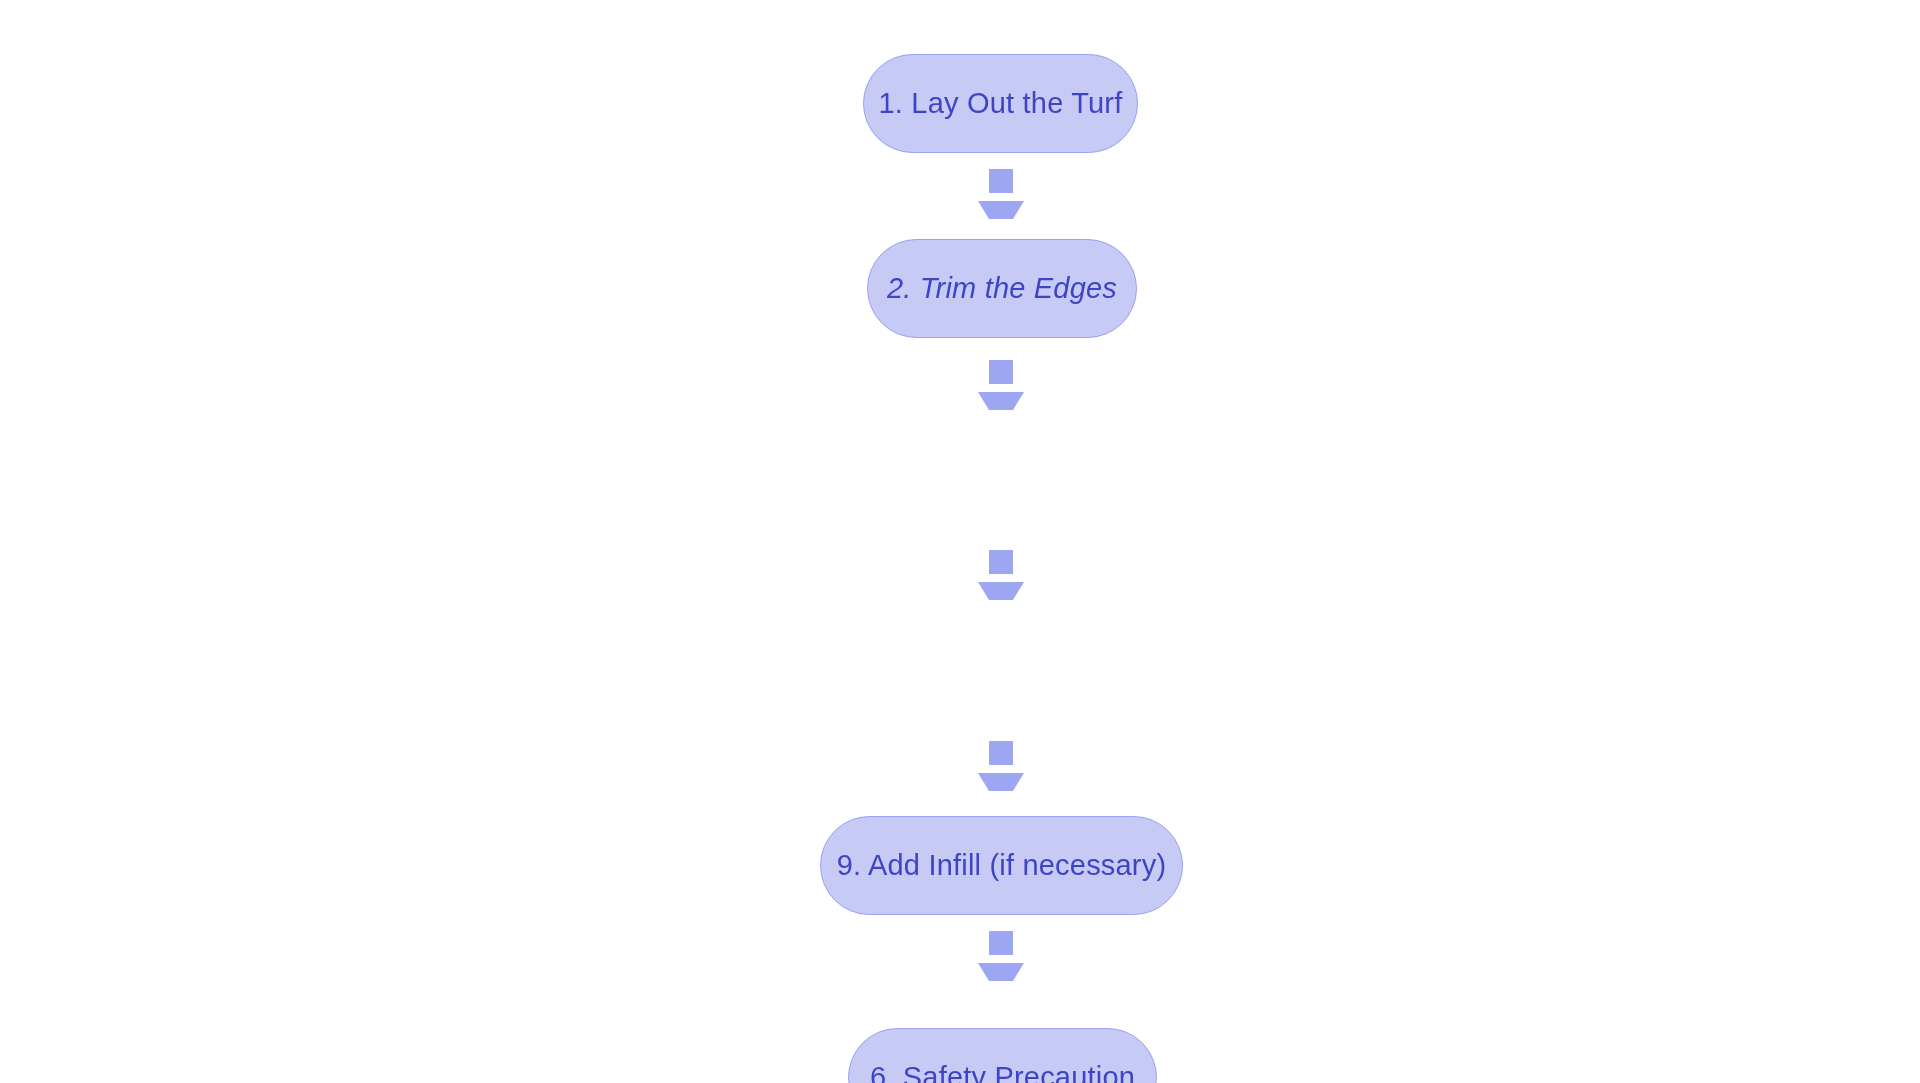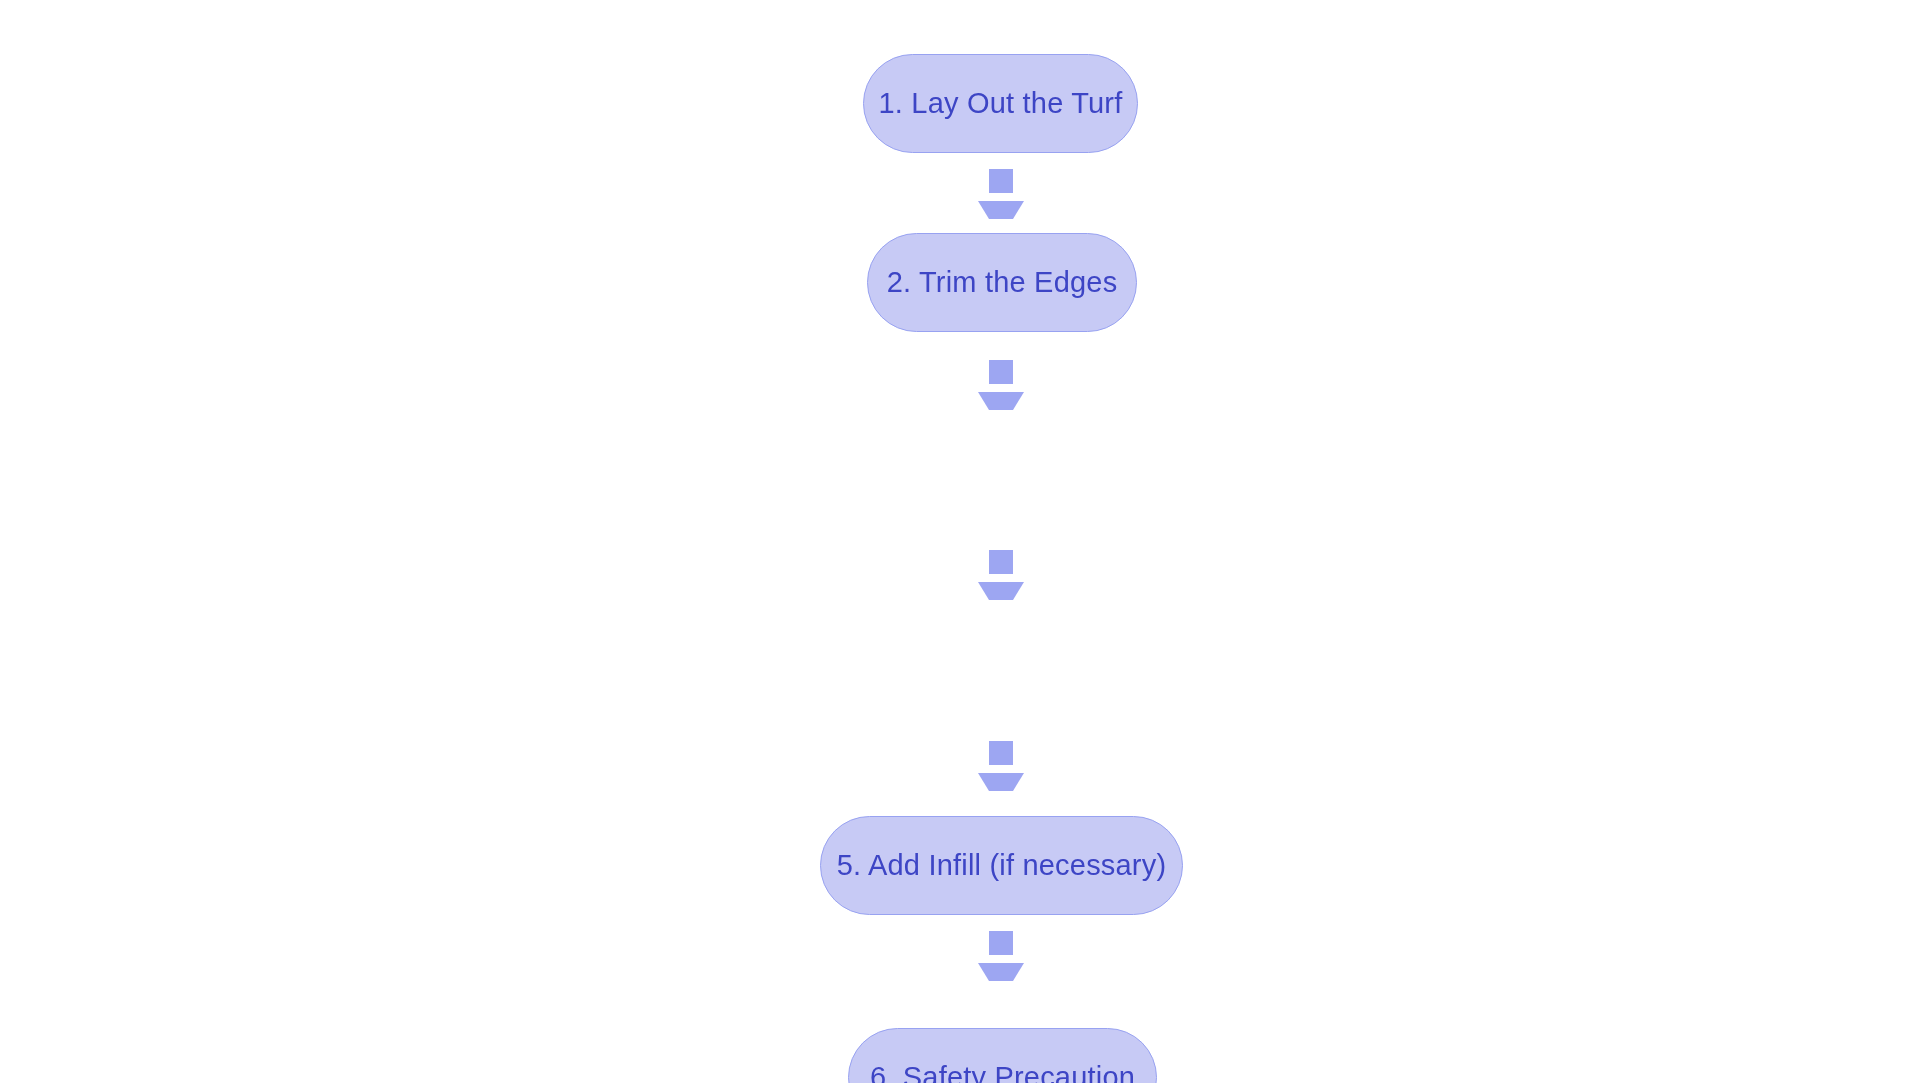--- a/index.html
+++ b/index.html
@@ -32,21 +32,21 @@
     justify-content: center;
   }
   .node-label {
     color: var(--node-text);
     font-size: 29px;
     font-weight: 400;
     letter-spacing: 0.2px;
     white-space: nowrap;
   }
   .n1 { left: 823px; top: 14px;  width: 275px; }
-  .n2 { left: 827px; top: 193px; width: 270px; }
+  .n2 { left: 827px; top: 199px; width: 270px; font-style: italic; }
   .n3 { left: 803px; top: 395px; width: 317px; }
   .n4 { left: 830px; top: 586px; width: 263px; }
   .n5 { left: 780px; top: 776px; width: 363px; }
   .n6 { left: 808px; top: 988px; width: 309px; }
 
   .connector {
     position: absolute;
     left: 949px;           
     width: 22px;
     display: flex;
@@ -99,21 +99,21 @@
     <div class="head"></div>
   </div>
 
 
   <div class="connector c4">
     <div class="line"></div>
     <div class="head"></div>
   </div>
 
   <div class="node n5">
-    <span class="node-label">5. Add Infill (if necessary)</span>
+    <span class="node-label">9. Add Infill (if necessary)</span>
   </div>
 
   <div class="connector c5">
     <div class="line"></div>
     <div class="head"></div>
   </div>
 
   <div class="node n6">
     <span class="node-label">6. Safety Precaution</span>
   </div>

